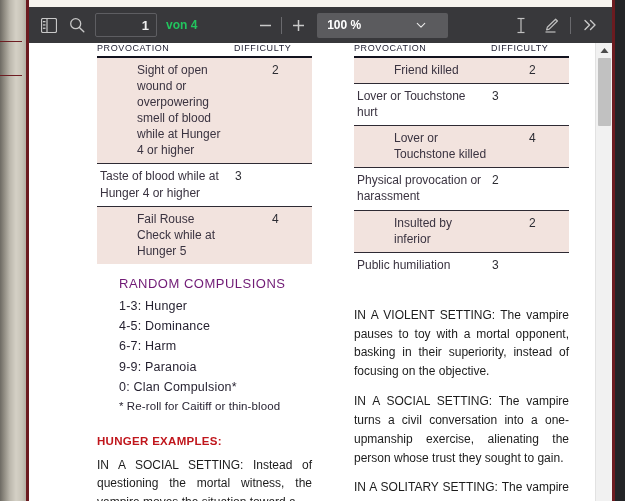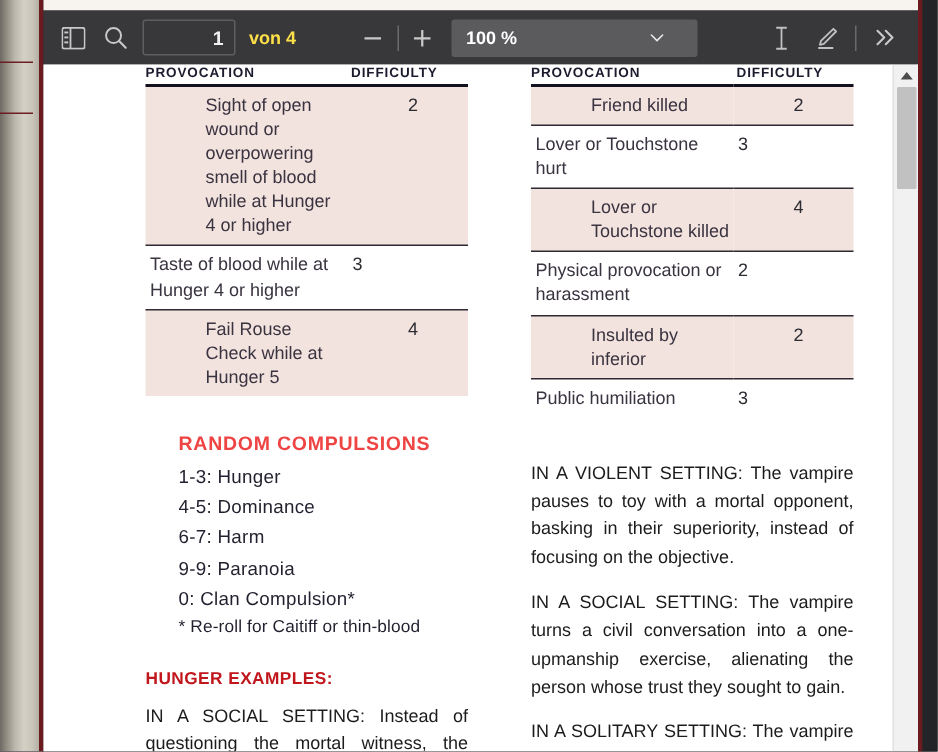--- a/index.html
+++ b/index.html
@@ -69,34 +69,34 @@
     color: #f0f0f0;
     font-size: 13px; font-weight: bold;
     text-align: right;
     box-sizing: border-box;
     padding: 0 7px 0 2px;
     line-height: 22px;
     margin-left: 4px;
     font-family: "Liberation Sans", sans-serif;
   }
   .page-total {
-    color: #fde047; font-size: 12px; font-weight: bold;
+    color: #22c55e; font-size: 12px; font-weight: bold;
     margin-left: 9px; white-space: nowrap;
   }
   .tb-spacer { flex: 1 1 auto; }
   .zoom-minus, .zoom-plus {
     width: 26px; height: 26px;
     display: flex; align-items: center; justify-content: center;
     color: #c9c9c9; font-size: 19px; line-height: 1;
   }
   .vdiv {
     width: 1px; height: 17px; background: #6a6a6e; margin: 0 3px;
   }
   .zoom-select {
-    width: 164px; height: 25px;
+    width: 131px; height: 25px;
     background: #5b5b5e;
     border-radius: 2px;
     display: flex; align-items: center;
     justify-content: space-between;
     padding: 0 22px 0 10px;
     box-sizing: border-box;
     margin-left: 6px;
     color: #ffffff;
     font-size: 12px; font-weight: bold;
   }
@@ -140,46 +140,46 @@
   .col-3 { left: 582px; width: 215px; }
 
   table.prov {
     border-collapse: collapse;
     width: 100%;
     font-size: 11.5px;
   }
   table.prov th {
     text-align: left;
     font-size: 9px;
-    font-weight: bold;
+    font-weight: normal;
     letter-spacing: 0.6px;
     color: #1b1b2e;
     padding: 0 0 3px 0;
     border-bottom: 2.5px solid #12121e;
     vertical-align: bottom;
   }
   table.prov th.c2 { width: 78px; padding-left: 2px;}
   table.prov td {
     padding: 4px 2px 5px 3px;
     vertical-align: top;
     color: #3a3340;
     line-height: 1.34;
     font-size: 12px;
   }
   table.prov td.num { color: #2c2c33; }
   tr.shade td { background: #f2e3de; padding-left: 40px; }
   tr.plain td { background: #ffffff; }
   tr.sep td { border-bottom: 1px solid #2e2a33; }
 
   .rc-head {
-    color: #ef4444;
+    color: #701a75;
     font-size: 13px;
-    font-weight: bold;
+    font-weight: normal;
     letter-spacing: 0.5px;
-    margin: 24px 0 5px 22px;
+    margin: 12px 0 5px 22px;
   }
   .rc-list { margin: 0 0 0 22px; }
   .rc-item {
     color: #231f2e;
     font-size: 12.5px;
     line-height: 1.62;
     letter-spacing: 0.2px;
   }
   .rc-note {
     color: #231f2e;

